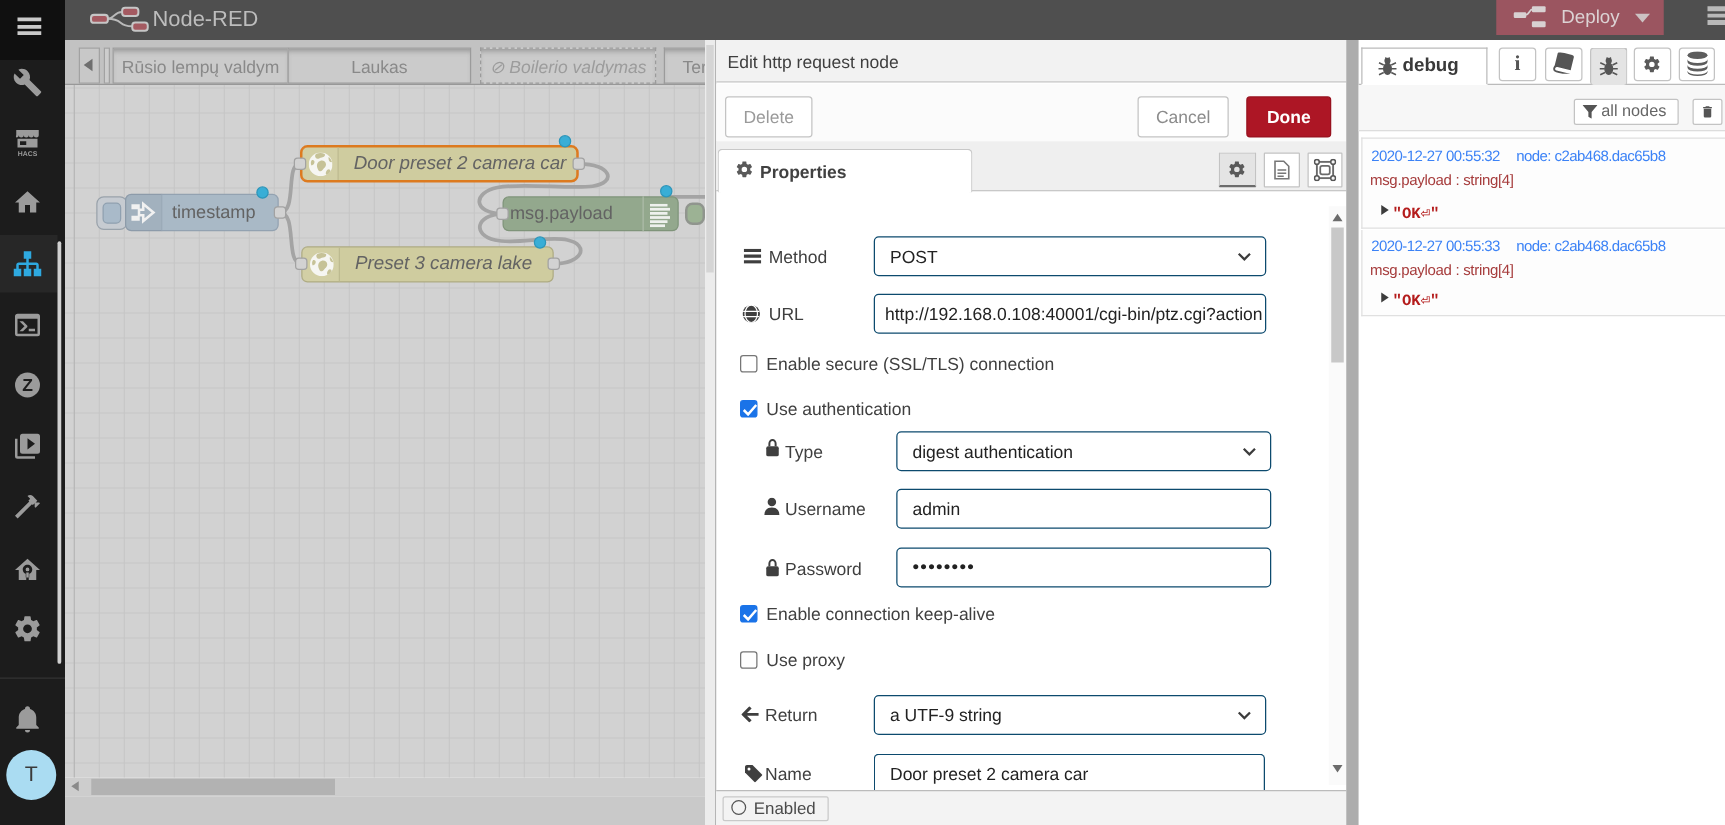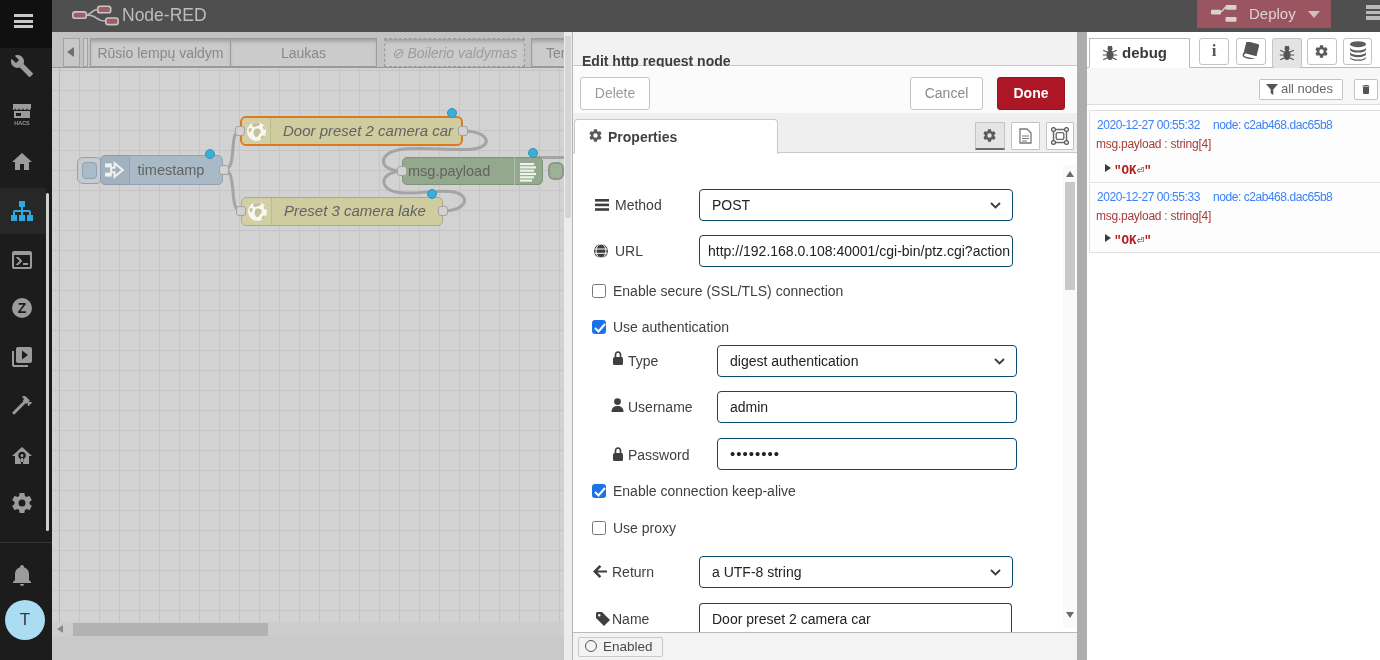--- a/index.html
+++ b/index.html
@@ -215,21 +215,21 @@
  .sel, .inp { position:absolute; background:#fff; border:1px solid #0c4a6e; border-radius:4px; font-size:14px; color:#222;
    line-height:30px; padding-left:12px; overflow:hidden; white-space:nowrap; }
  .flabel { position:absolute; font-size:14px; color:#3f3f3f; white-space:nowrap; }
  .chk { position:absolute; width:14px; height:14px; border:1px solid #767676; border-radius:2.5px; background:#fff; }
  .chk.on { background:#1a73e8; border-color:#1a73e8; }
  .chk.on svg { position:absolute; left:1px; top:2px; }
  .chev { position:absolute; width:11px; height:7px; }
 </style>
 
 <div class="abs" style="left:573px;top:32px;width:504px;height:34px;background:#f2f2f2;border-bottom:1px solid #c8c8c8;"></div>
-<div class="abs" style="left:582px;top:53px;font-size:14px;font-weight:bold;color:#3e3e3e;">Edit http request node</div>
+<div class="abs" style="left:582px;top:41px;font-size:14px;font-weight:normal;color:#3e3e3e;">Edit http request node</div>
 
 <div class="abs" style="left:573px;top:67px;width:504px;height:46px;background:#fbfbfb;"></div>
 <div class="btn" style="left:580px;top:77px;width:70px;height:33px;color:#9a9a9a;line-height:31px;">Delete</div>
 <div class="btn" style="left:910px;top:77px;width:73px;height:33px;color:#8b8b8b;line-height:31px;">Cancel</div>
 <div class="btn" style="left:997px;top:77px;width:68px;height:33px;background:#ad1625;border-color:#98121f;color:#fff;line-height:31px;font-weight:bold;">Done</div>
 
 <div class="abs" style="left:573px;top:113px;width:504px;height:40px;background:#efefef;border-bottom:1px solid #c8c8c8;"></div>
 <div class="abs" style="left:574px;top:119px;width:204px;height:35px;background:#fff;border:1px solid #c8c8c8;border-bottom:none;border-radius:4px 4px 0 0;"></div>
 <svg class="abs gearsvg" style="left:588px;top:128px;" width="15" height="15" viewBox="0 0 24 24">
     <path fill="#5a5a5a" d="M12,15.5A3.5,3.5 0 0,1 8.5,12A3.5,3.5 0 0,1 12,8.5A3.5,3.5 0 0,1 15.5,12A3.5,3.5 0 0,1 12,15.5M19.43,12.97C19.47,12.65 19.5,12.33 19.5,12C19.5,11.67 19.47,11.34 19.43,11L21.54,9.37C21.73,9.22 21.78,8.95 21.66,8.73L19.66,5.27C19.54,5.05 19.27,4.96 19.05,5.05L16.56,6.05C16.04,5.66 15.5,5.32 14.87,5.07L14.5,2.42C14.46,2.18 14.25,2 14,2H10C9.75,2 9.54,2.18 9.5,2.42L9.13,5.07C8.5,5.32 7.96,5.66 7.44,6.05L4.95,5.05C4.73,4.96 4.46,5.05 4.34,5.27L2.34,8.73C2.21,8.95 2.27,9.22 2.46,9.37L4.57,11C4.53,11.34 4.5,11.67 4.5,12C4.5,12.33 4.53,12.65 4.57,12.97L2.46,14.63C2.27,14.78 2.21,15.05 2.34,15.27L4.34,18.73C4.46,18.95 4.73,19.03 4.95,18.95L7.44,17.94C7.96,18.34 8.5,18.68 9.13,18.93L9.5,21.58C9.54,21.82 9.75,22 10,22H14C14.25,22 14.46,21.82 14.5,21.58L14.87,18.93C15.5,18.67 16.04,18.34 16.56,17.94L19.05,18.95C19.27,19.03 19.54,18.95 19.66,18.73L21.66,15.27C21.78,15.05 21.73,14.78 21.54,14.63L19.43,12.97Z"></path>
@@ -317,21 +317,21 @@
   </div>
 <div class="flabel" style="left:613px;top:483px;">Enable connection keep-alive</div>
 
 <div class="chk" style="left:592px;top:521px;"></div>
 <div class="flabel" style="left:613px;top:520px;">Use proxy</div>
 
 <svg class="abs" style="left:593px;top:565px;" width="14" height="13" viewBox="0 0 14 13">
     <path fill="#3f3f3f" d="M6.5,0 L8.3,1.8 L4.6,5.4 H14 V7.6 H4.6 L8.3,11.2 L6.5,13 L0,6.5 Z"></path>
   </svg>
 <div class="flabel" style="left:612px;top:564px;">Return</div>
-<div class="sel" style="left:699px;top:556px;width:314px;height:32px;">a UTF-8 string</div>
+<div class="sel" style="left:699px;top:556px;width:314px;height:32px;">a UTF-9 string</div>
 <svg class="chev" style="left:990px;top:569px;" viewBox="0 0 11 7">
     <path fill="none" stroke="#3c3c3c" stroke-width="1.8" d="M1,1 L5.5,5.5 L10,1"></path>
   </svg>
 
 <svg class="abs" style="left:596px;top:612px;" width="14" height="14" viewBox="0 0 14 14">
     <path fill="#3f3f3f" d="M0,1.5 C0,0.7 0.7,0 1.5,0 H6 L14,8 L8,14 L0,6 Z"></path>
     <circle cx="3.2" cy="3.2" r="1.2" fill="#fff"></circle>
   </svg>
 <div class="flabel" style="left:612px;top:611px;">Name</div>
 <div class="inp" style="left:699px;top:603px;width:313px;height:32px;border-radius:4px 4px 0 0;border-bottom:none;">Door preset 2 camera car</div>

